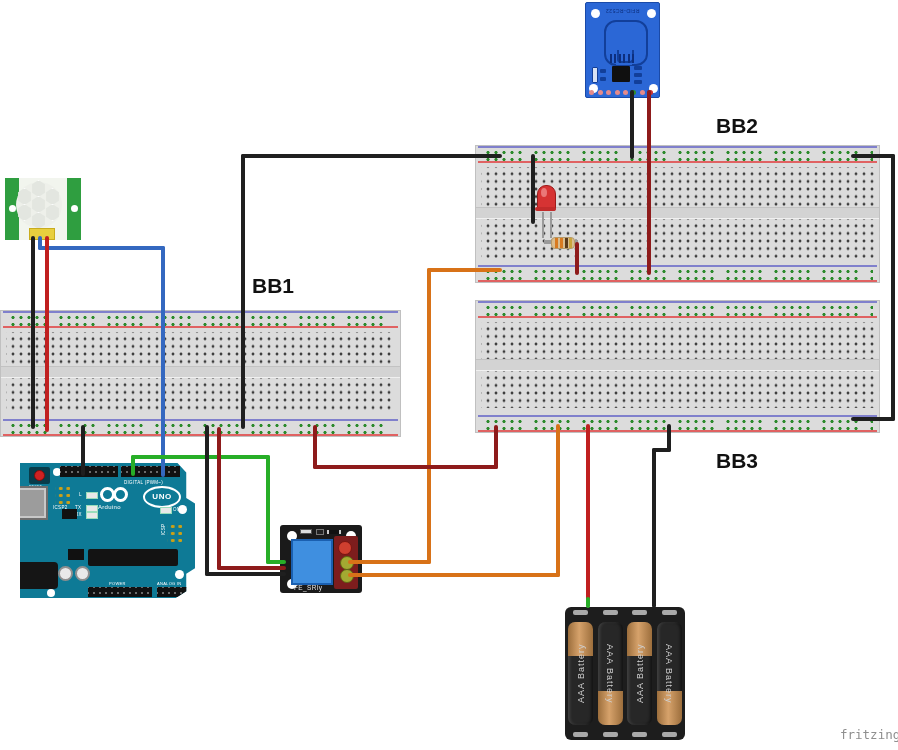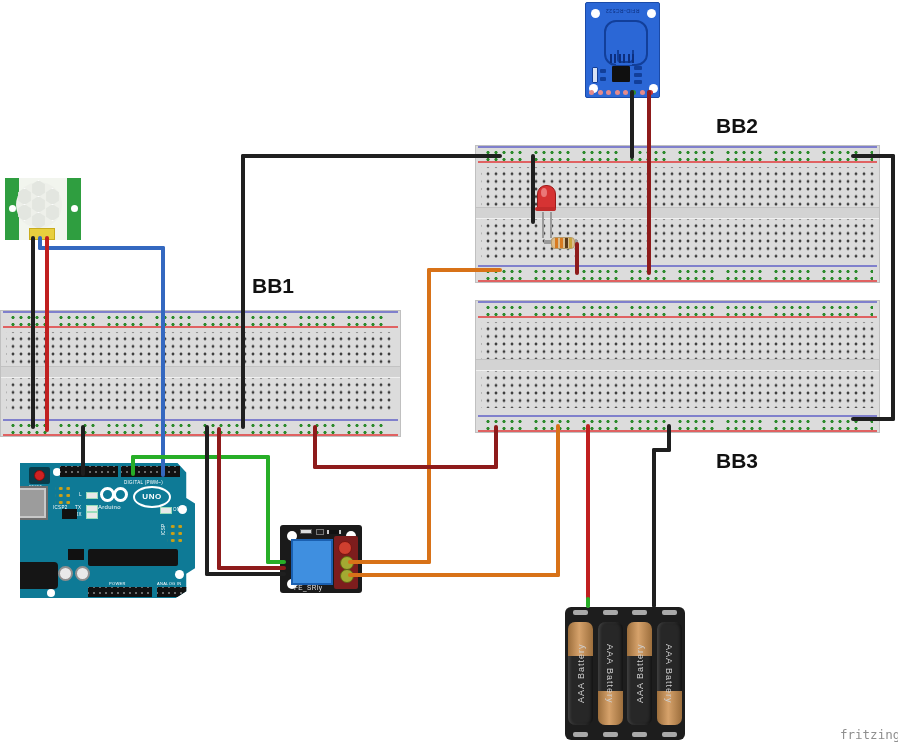--- a/index.html
+++ b/index.html
@@ -64,21 +64,21 @@
   #arduino{left:20px;top:463px;width:175px;height:135px;background:#0e7a96;z-index:3;
     clip-path:polygon(0 0,90% 0,95% 7%,95% 26%,100% 30%,100% 78%,95% 82%,95% 95%,89% 100%,0 100%);}
   .hdr{position:absolute;height:11px;background:#111;
        background-image:radial-gradient(circle,#6b6b6b 1px,transparent 1.4px);
        background-size:6px 6px;background-position:3px 3px;}
   .tinytxt{position:absolute;color:#fff;font-size:4.5px;letter-spacing:.3px;}
   .white-led{position:absolute;width:10px;height:5px;background:#e8e8e8;border:1px solid #9db;}
   .icsp-grid{position:absolute;width:15px;height:21px;
      background-image:radial-gradient(circle,#caa017 1.6px,transparent 2px);
      background-size:7.5px 7px;background-position:2px 2px;}
-  .uno-oval{position:absolute;left:113px;top:23px;width:34px;height:18px;border:2px solid #fff;
+  .uno-oval{position:absolute;left:123px;top:23px;width:34px;height:18px;border:2px solid #fff;
             border-radius:50%;color:#fff;font-size:8px;font-weight:bold;text-align:center;line-height:18px;letter-spacing:.5px;}
   .inf{position:absolute;top:24px;width:15px;height:15px;border:3.5px solid #fff;border-radius:50%;box-sizing:border-box;}
 
   
   #relay{left:280px;top:525px;width:82px;height:68px;background:#1a1a1a;border-radius:3px;z-index:3;}
   .relay-hole{position:absolute;width:10px;height:10px;border-radius:50%;background:#fff;}
   .relay-cube{position:absolute;left:11px;top:14px;width:42px;height:46px;background:#3f8fe0;
               border:2px solid #1a5fb0;box-sizing:border-box;}
   .relay-term{position:absolute;left:54px;top:11px;width:24px;height:53px;background:#7d1d1d;border-radius:2px;}
   .relay-screw{position:absolute;width:12px;height:12px;border-radius:50%;}

